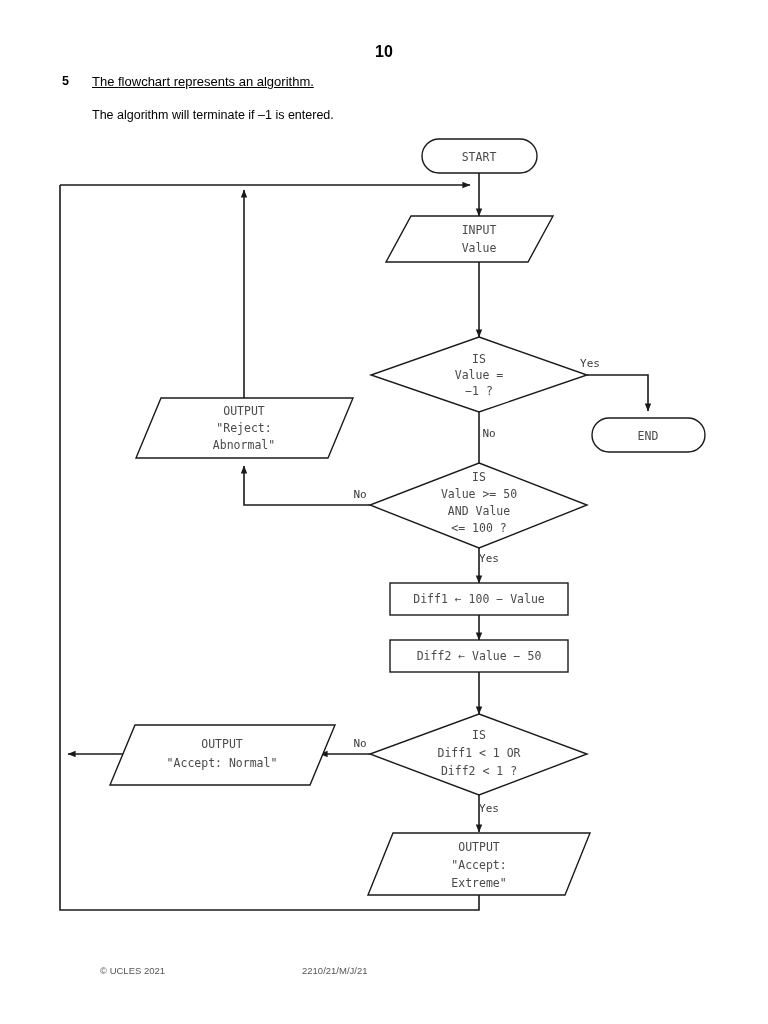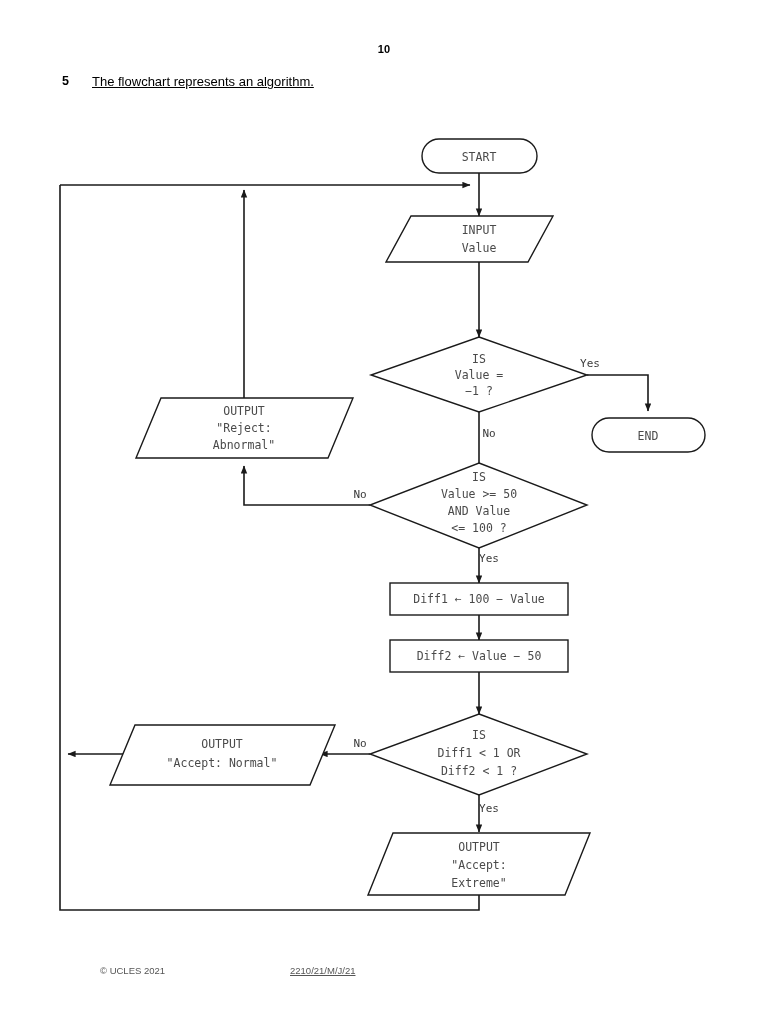--- a/index.html
+++ b/index.html
@@ -21,21 +21,21 @@
     width: 768px;
     height: 1024px;
     background: #ffffff;
   }
   .page-number {
     position: absolute;
     left: 0;
     top: 43px;
     width: 768px;
     text-align: center;
-    font-size: 11px;
+    font-size: 16px;
     font-weight: bold;
     letter-spacing: 0.2px;
   }
   .q-number {
     position: absolute;
     left: 62px;
     top: 74px;
     font-size: 12.5px;
     font-weight: bold;
   }
@@ -55,25 +55,24 @@
   .footer-left {
     position: absolute;
     left: 62px;
     top: 965px;
     font-size: 9.5px;
     color: #555555;
     margin-left: 38px;
   }
   .footer-center {
     position: absolute;
-    left: 290px;
+    left: 302px;
     top: 965px;
     font-size: 9.5px;
     color: #555555;
-    text-decoration: underline;
   }
   #flow {
     position: absolute;
     left: 0;
     top: 0;
     width: 768px;
     height: 1024px;
   }
   #flow text {
     font-family: "DejaVu Sans Mono", "Liberation Mono", monospace;
@@ -98,20 +97,21 @@
   }
 </style>
 </head>
 <body>
 
 <div id="page">
 
   <div class="page-number">10</div>
   <div class="q-number">5</div>
   <div class="q-line1">The flowchart represents an algorithm.</div>
+  <div class="q-line2">The algorithm will terminate if –1 is entered.</div>
 
   <svg id="flow" viewBox="0 0 768 1024">
 
     <defs>
       <marker id="arrowhead" markerWidth="9" markerHeight="9" refX="7.6" refY="3.2" orient="auto" markerUnits="userSpaceOnUse">
         <path d="M0,0 L8,3.2 L0,6.4 z" fill="#1a1a1a"></path>
       </marker>
     </defs>
 
     <line class="conn" x1="479" y1="173" x2="479" y2="216" marker-end="url(#arrowhead)"></line>

